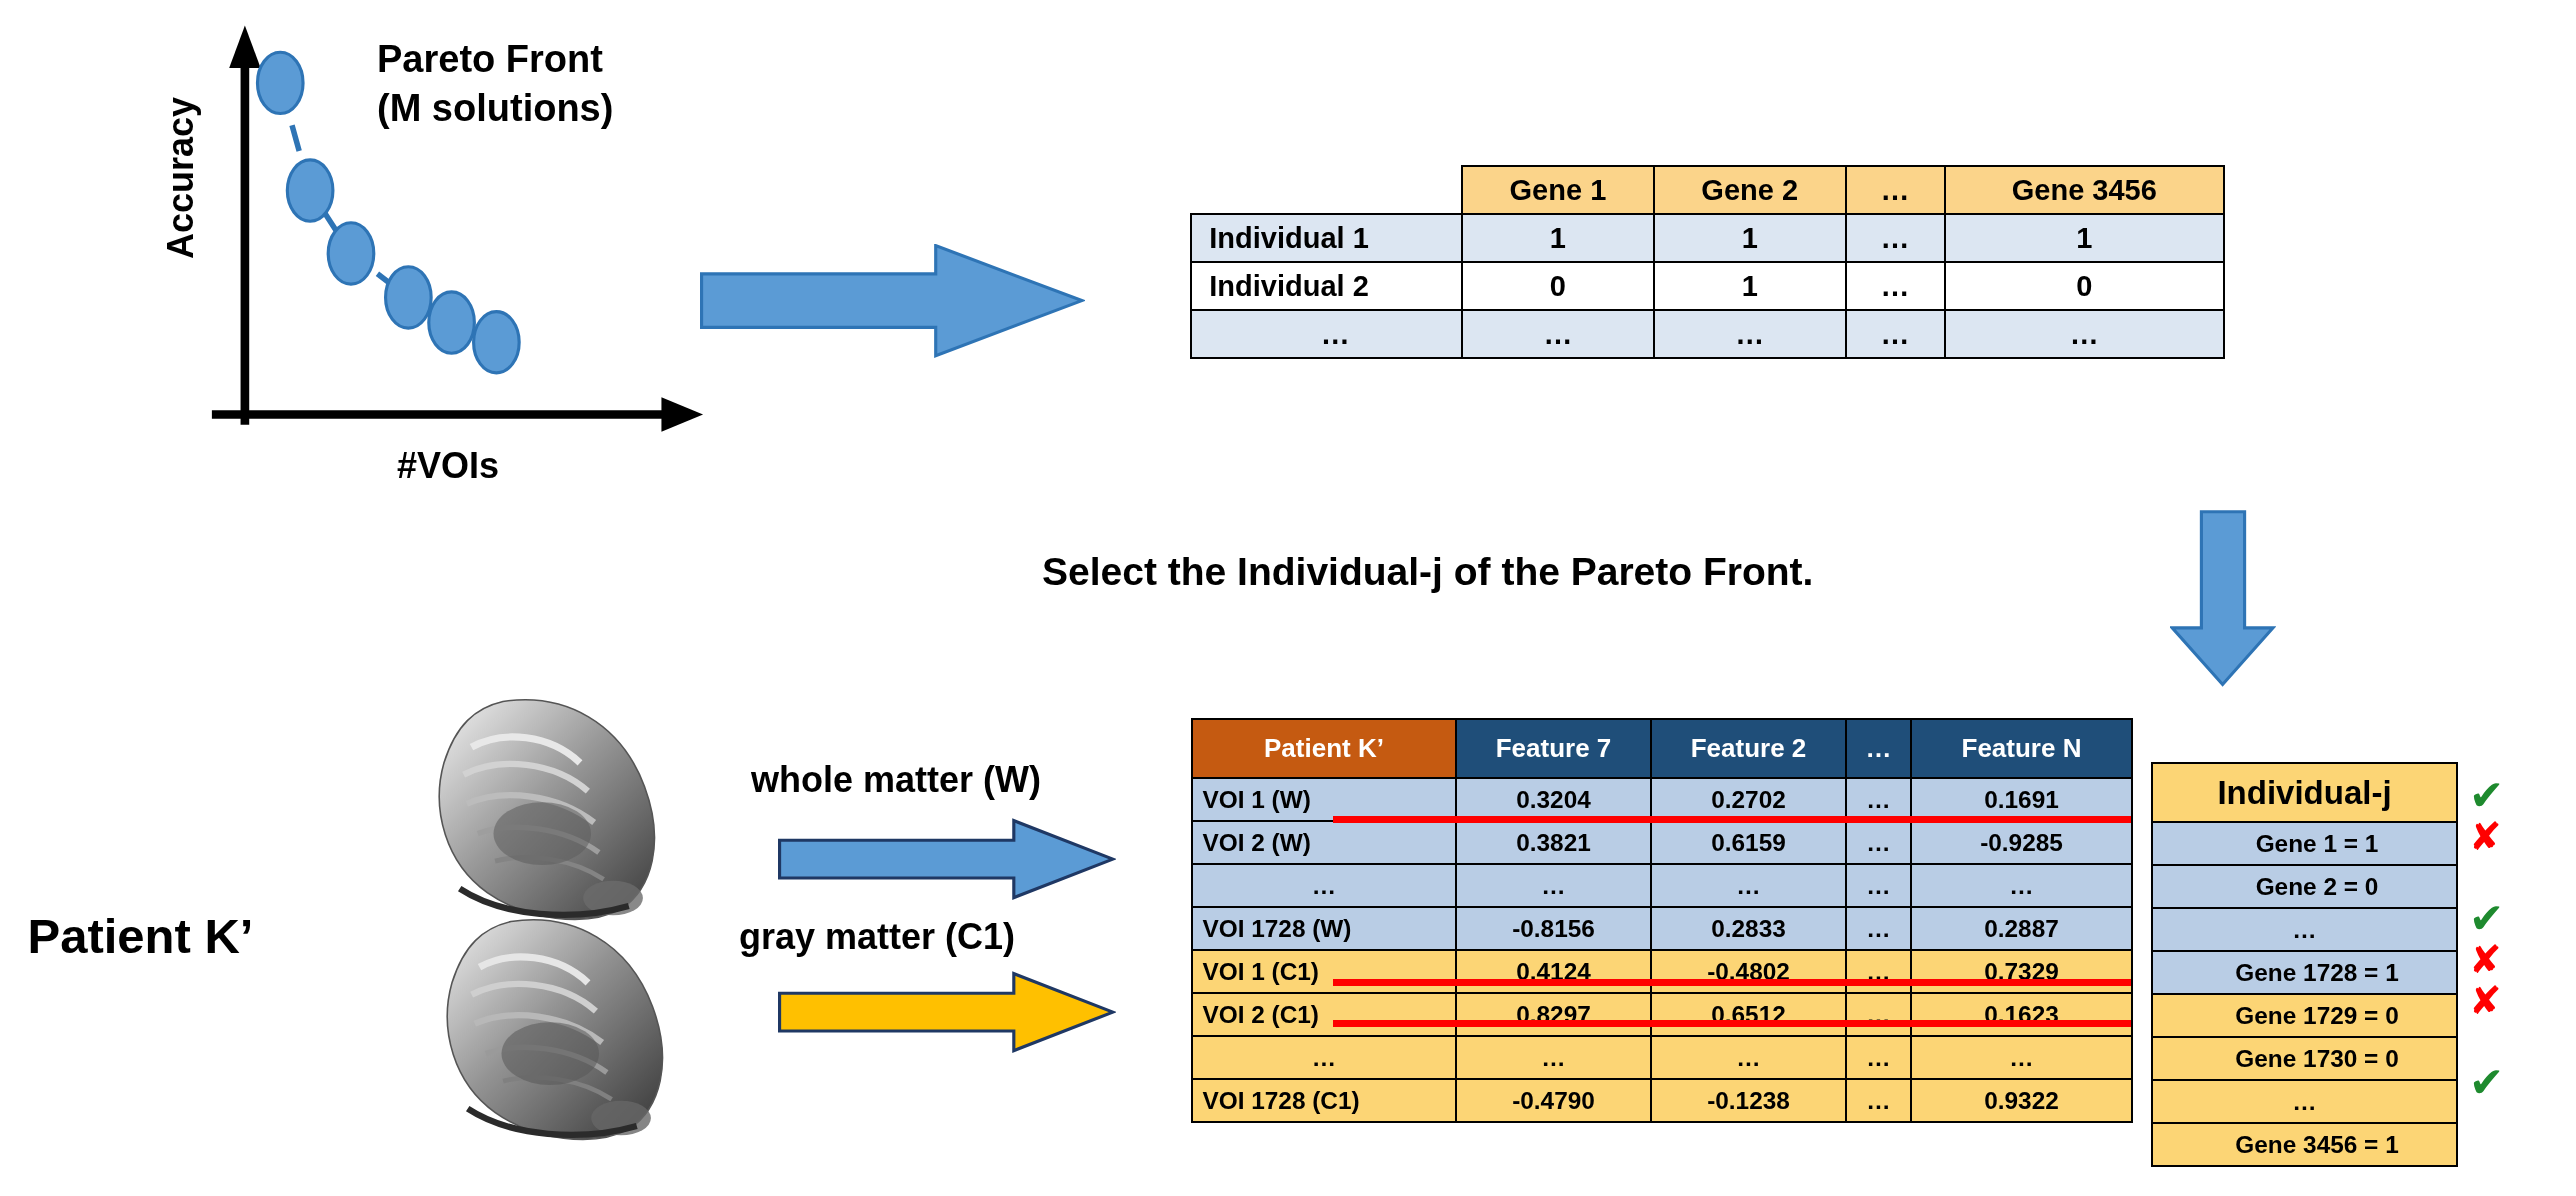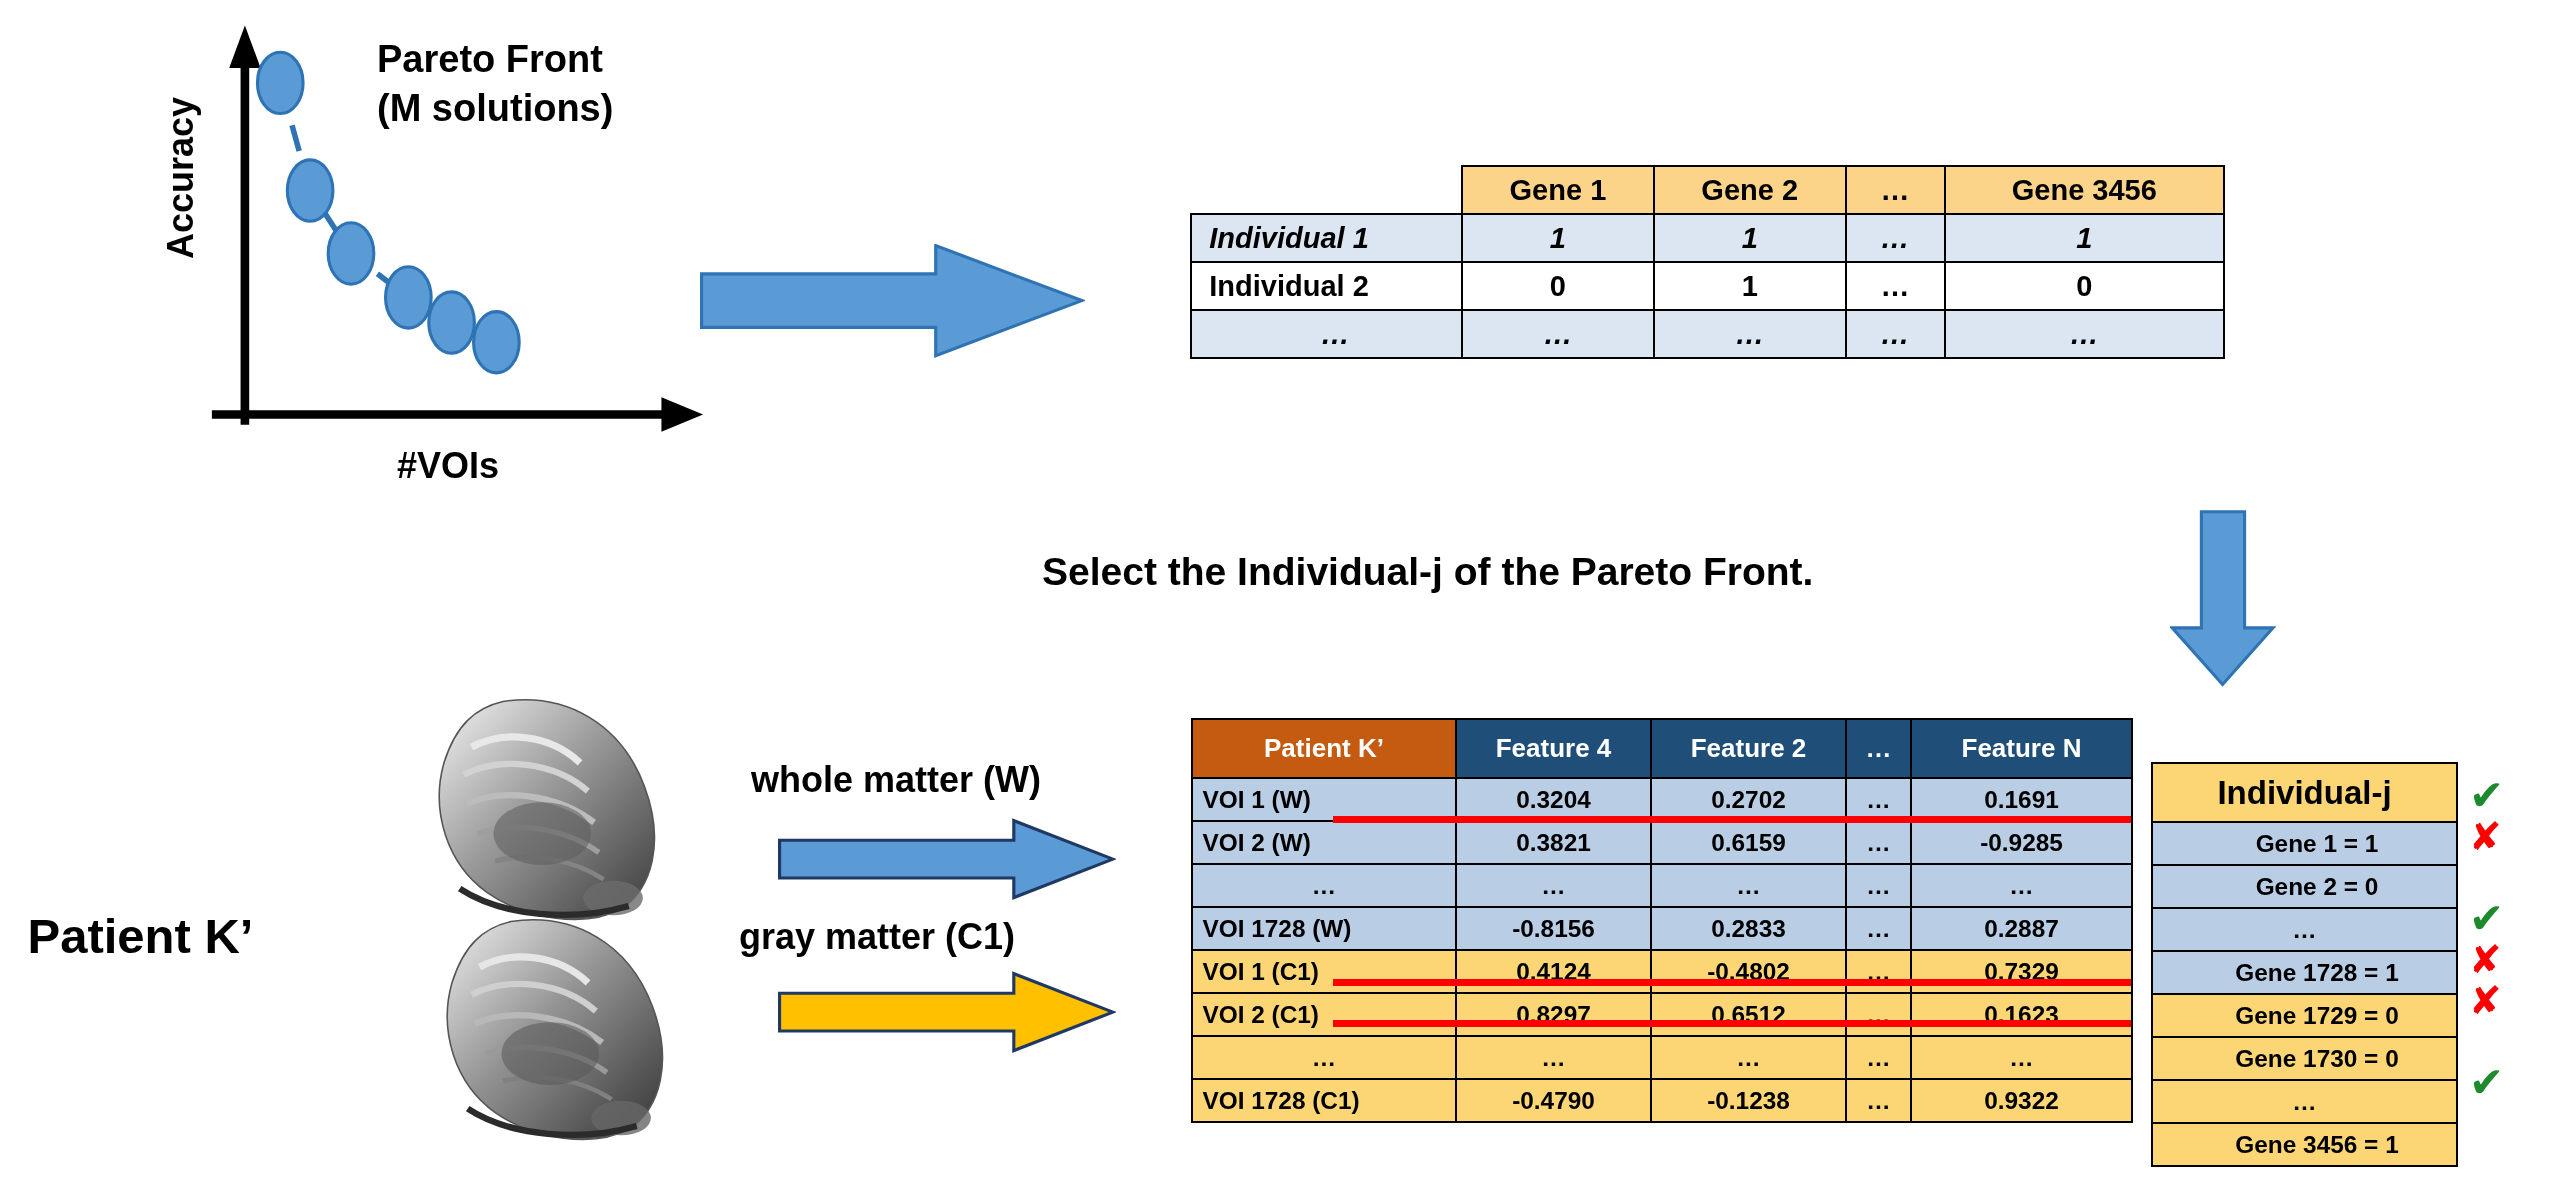--- a/index.html
+++ b/index.html
@@ -21,21 +21,21 @@
   .tbl td,.tbl th{border:2.4px solid #000;padding:0;margin:0;
       text-align:center;vertical-align:middle;font-weight:bold;}
 
   
   #gene-table{left:1190px;top:145px;margin-top:20px;}
   #gene-table table{width:1035px;}
   #gene-table th,#gene-table td{height:46px;font-size:29px;}
   #gene-table .corner{border:none;background:#fff;}
   #gene-table .hdr{background:#FBD48A;}
   #gene-table .rowlabel{text-align:left;padding-left:17.3px;font-size:29px;}
-  #gene-table .alt{background:#DCE6F2;font-style:italic;}
+  #gene-table .alt{background:#DCE6F2;}
   #gene-table .plain{background:#ffffff;}
 
   
   #feature-table{left:1191px;top:718px;}
   #feature-table table{width:929px;}
   #feature-table th{height:57px;font-size:26px;color:#ffffff;}
   #feature-table td{height:41px;font-size:24.4px;}
   #feature-table .h-patient{background:#C55A11;}
   #feature-table .h-feat{background:#1F4E79;}
   #feature-table .rowlabel{text-align:left;padding-left:9.4px;}
@@ -223,21 +223,21 @@
 
 <svg class="abs" id="arrow-c1" width="338" height="83" viewBox="0 0 430 105">
   <polygon points="2,28 300,28 300,3 426,52 300,101 300,76 2,76" fill="#FFC000" stroke="#1F3864" stroke-width="4"></polygon>
 </svg>
 
 <div class="abs" id="feature-table">
   <table class="tbl">
     <thead>
       <tr>
         <th class="h-patient" style="width:262px;">Patient K’</th>
-        <th class="h-feat" style="width:193px;">Feature 4</th>
+        <th class="h-feat" style="width:193px;">Feature 7</th>
         <th class="h-feat" style="width:193px;">Feature 2</th>
         <th class="h-feat" style="width:63px;">…</th>
         <th class="h-feat" style="width:219px;">Feature N</th>
       </tr>
     </thead>
     <tbody>
       <tr>
         <td class="rowlabel w">VOI 1 (W)</td>
         <td class="w">0.3204</td>
         <td class="w">0.2702</td>

